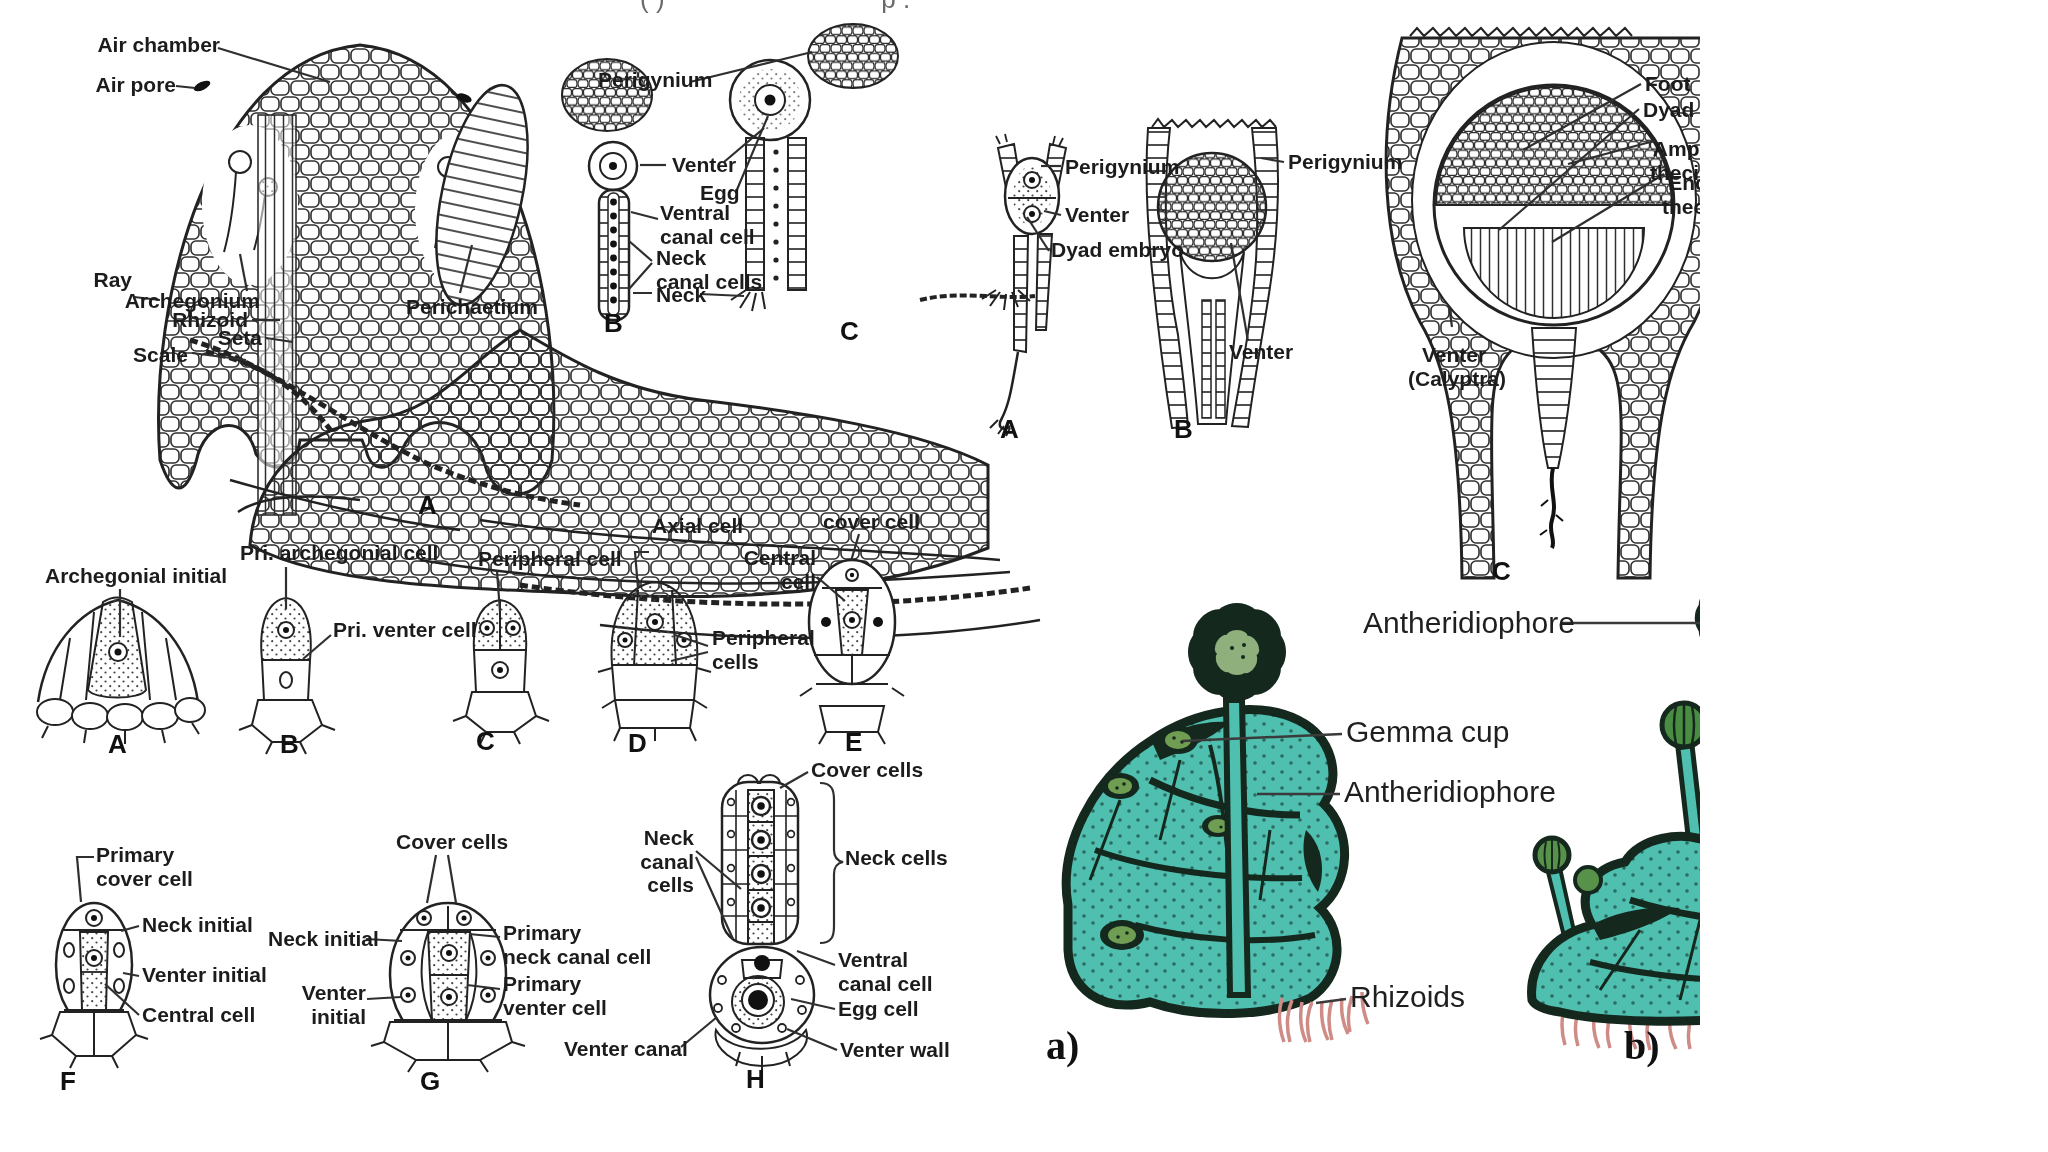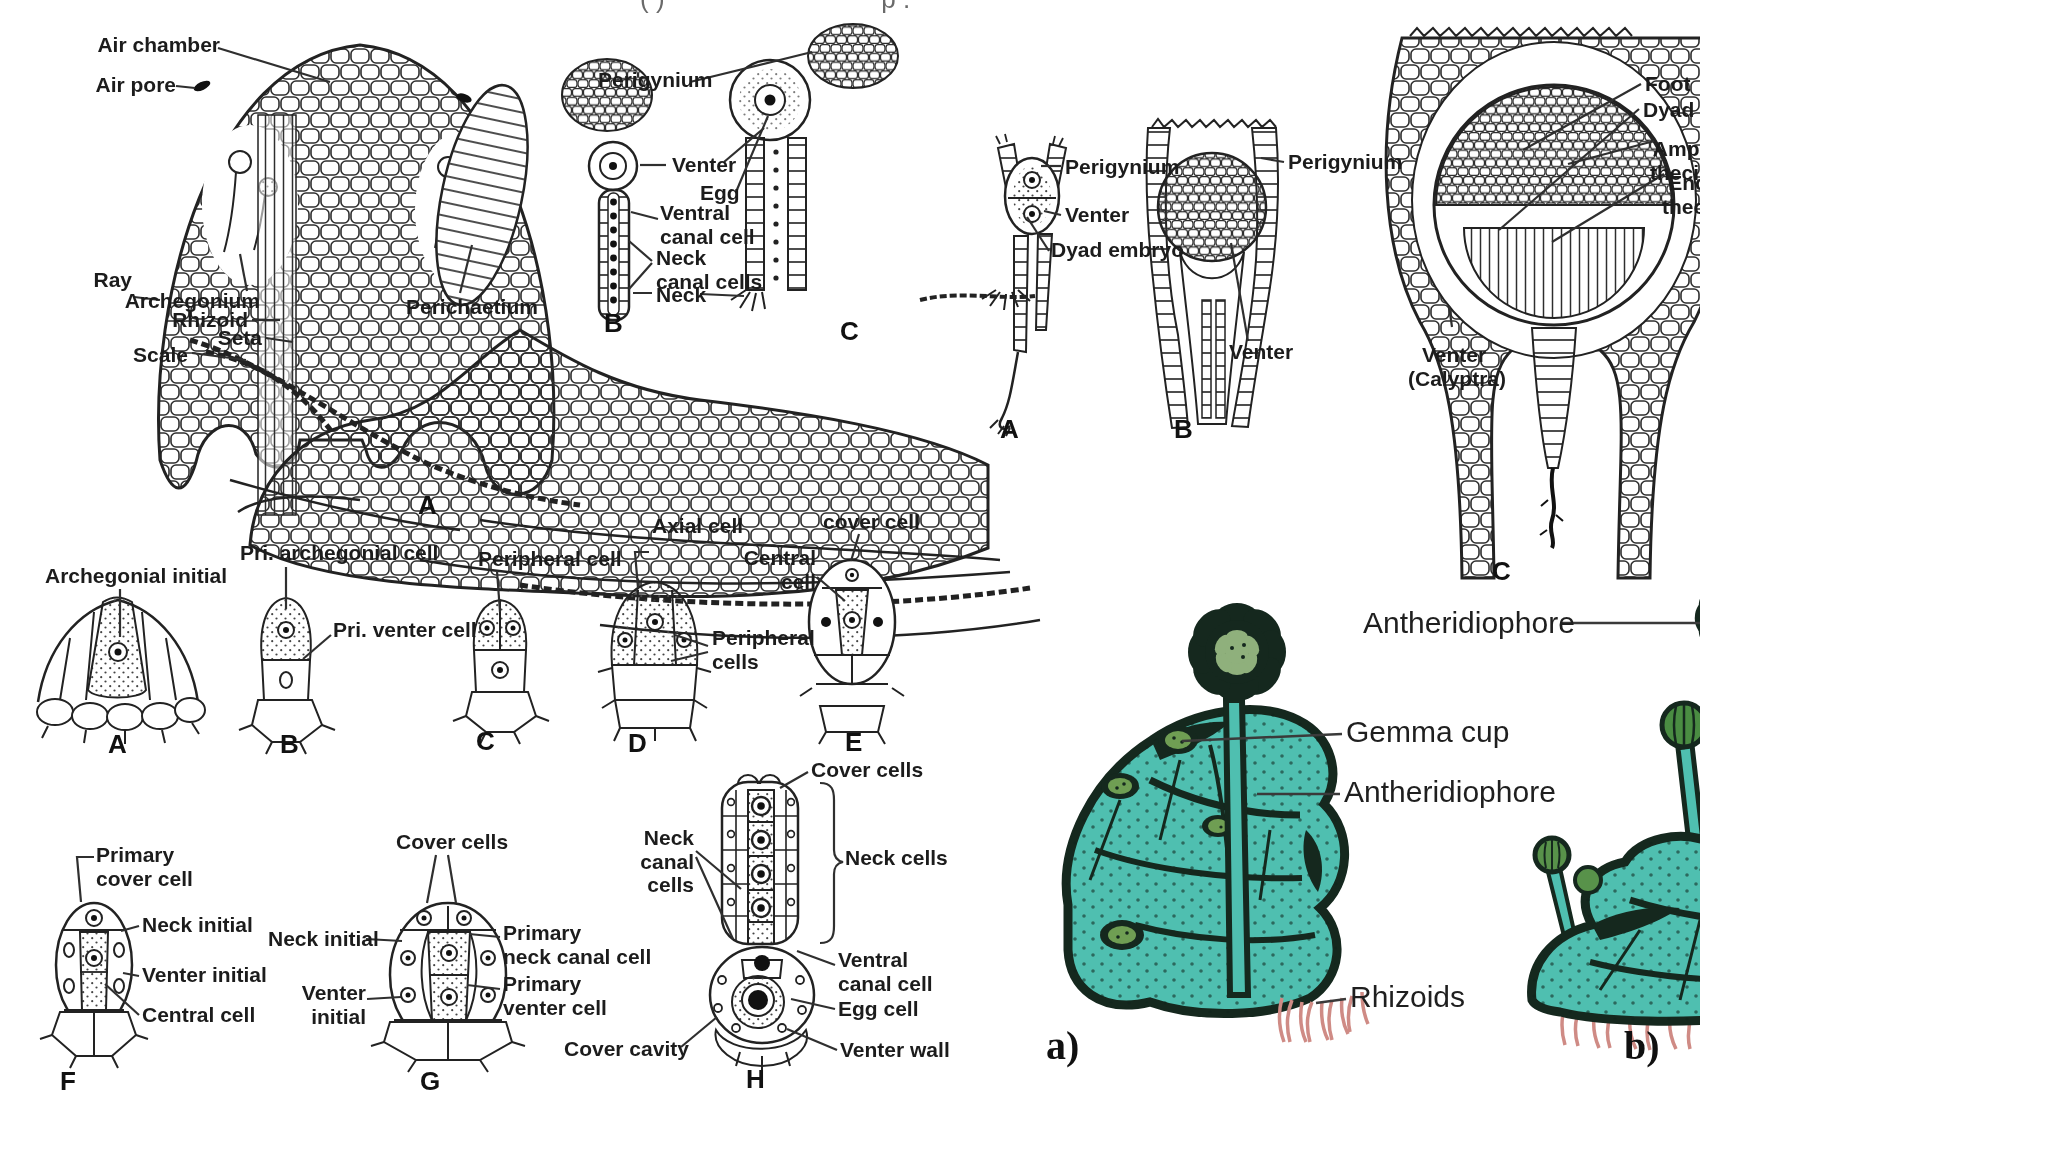--- a/index.html
+++ b/index.html
@@ -630,21 +630,21 @@
 venter cell</div>
 <div class="lt" style="left:420px;top:1068px">G</div>
 <div class="lbl r" style="left:598px;top:826px;width:96px">Neck
 canal cells</div>
 <div class="lbl" style="left:811px;top:758px">Cover cells</div>
 <div class="lbl" style="left:845px;top:846px">Neck cells</div>
 <div class="lbl" style="left:838px;top:948px">Ventral
 canal cell</div>
 <div class="lbl" style="left:838px;top:997px">Egg cell</div>
 <div class="lbl" style="left:840px;top:1038px">Venter wall</div>
-<div class="lbl" style="left:564px;top:1037px">Cover cavity</div>
+<div class="lbl" style="left:564px;top:1037px">Venter canal</div>
 <div class="lt" style="left:746px;top:1066px">H</div>
 
 <div class="cl" style="left:1363px;top:606px">Antheridiophore</div>
 <div class="cl" style="left:1346px;top:715px">Gemma cup</div>
 <div class="cl" style="left:1344px;top:775px">Antheridiophore</div>
 <div class="cl" style="left:1350px;top:980px">Rhizoids</div>
 <div class="sub" style="left:1046px;top:1026px">a)</div>
 <div class="sub" style="left:1624px;top:1026px">b)</div>
 
 </div>

